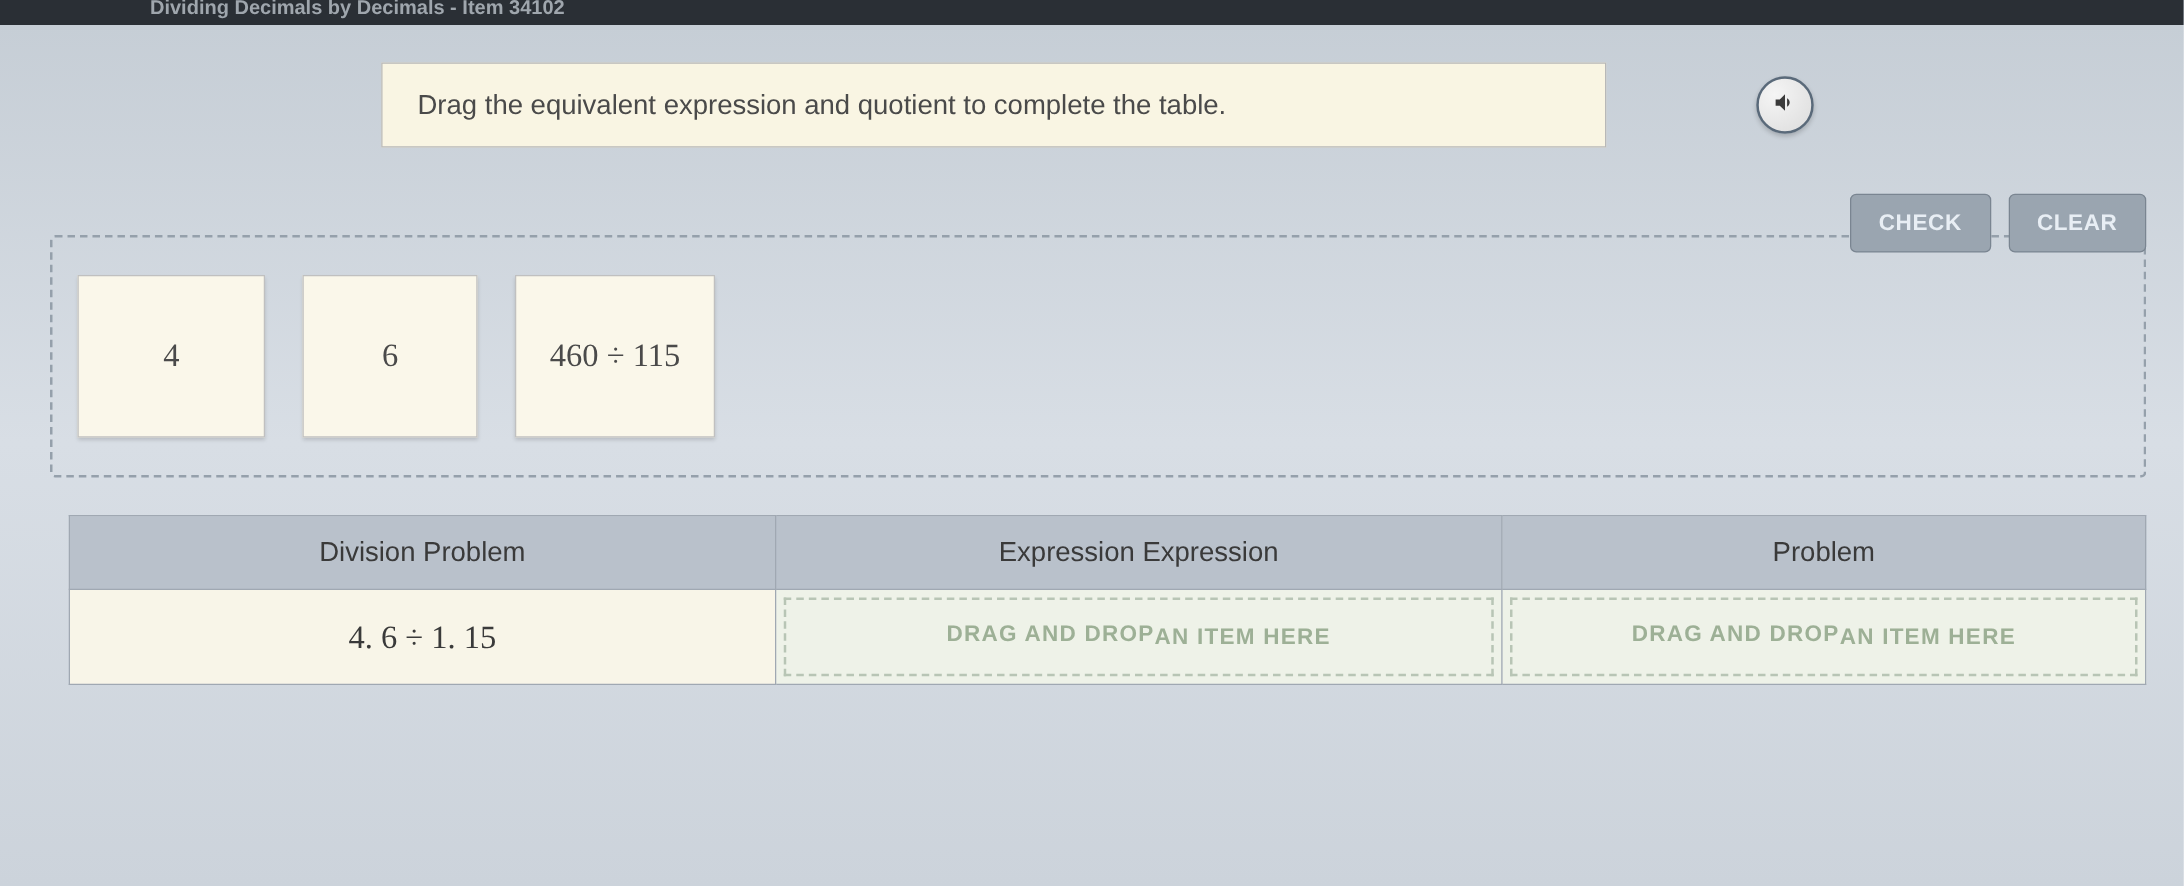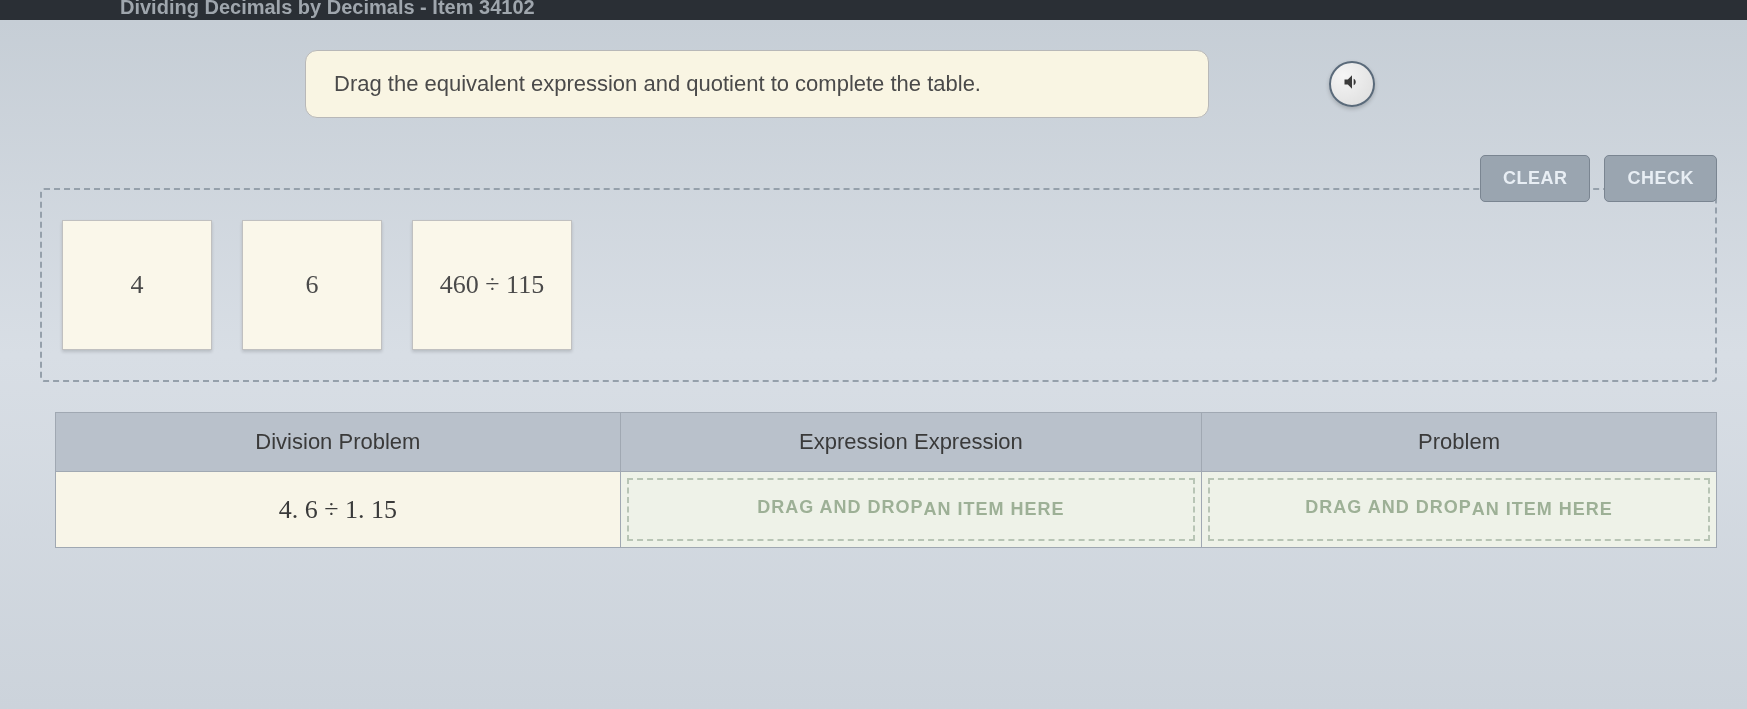--- a/index.html
+++ b/index.html
@@ -12,39 +12,39 @@
       background: linear-gradient(to bottom, #c5cdd5 0%, #d8dee5 50%, #ccd3db 100%);
       width: 1747px;
       height: 709px;
       overflow: hidden;
       position: relative;
     }
     .top-bar {
       background: #2a2f35;
       color: #9fa6ad;
       padding: 0 0 6px 120px;
-      font-size: 20px;
+      font-size: 16px;
       font-weight: bold;
       height: 20px;
       line-height: 14px;
     }
     .instruction-wrap {
       display: flex;
       align-items: center;
       margin-top: 30px;
       margin-left: 305px;
     }
     .instruction-box {
       background: #f9f5e3;
       border: 1px solid #b8b8b8;
-      border-radius: 12px;
+      border-radius: 0;
       padding: 20px 28px;
       font-size: 22px;
       color: #4a4a4a;
-      width: 904px;
+      width: 980px;
     }
     .audio-btn {
       width: 46px;
       height: 46px;
       border-radius: 50%;
       background: radial-gradient(circle at 30% 30%, #f5f5f5, #dcdcdc);
       border: 2px solid #5a6a7a;
       display: flex;
       align-items: center;
       justify-content: center;
@@ -176,22 +176,22 @@
   <div class="audio-btn">
     <span>
       <svg viewBox="0 0 24 24">
           <path d="M3 9v6h4l5 5V4L7 9H3zm13.5 3c0-1.77-1.02-3.29-2.5-4.03v8.05c1.48-.73 2.5-2.25 2.5-4.02z"></path>
         </svg>
     </span>
   </div>
 </div>
 
 <div class="action-buttons">
+  <button class="action-btn">CHECK</button>
   <button class="action-btn">CLEAR</button>
-  <button class="action-btn">CHECK</button>
 </div>
 
 <div class="drag-tray">
   <div class="drag-tile tile-med">4</div>
   <div class="drag-tile tile-small">6</div>
   <div class="drag-tile tile-wider">460 ÷ 115</div>
 </div>
 
 <table class="answer-table">
   <thead>

